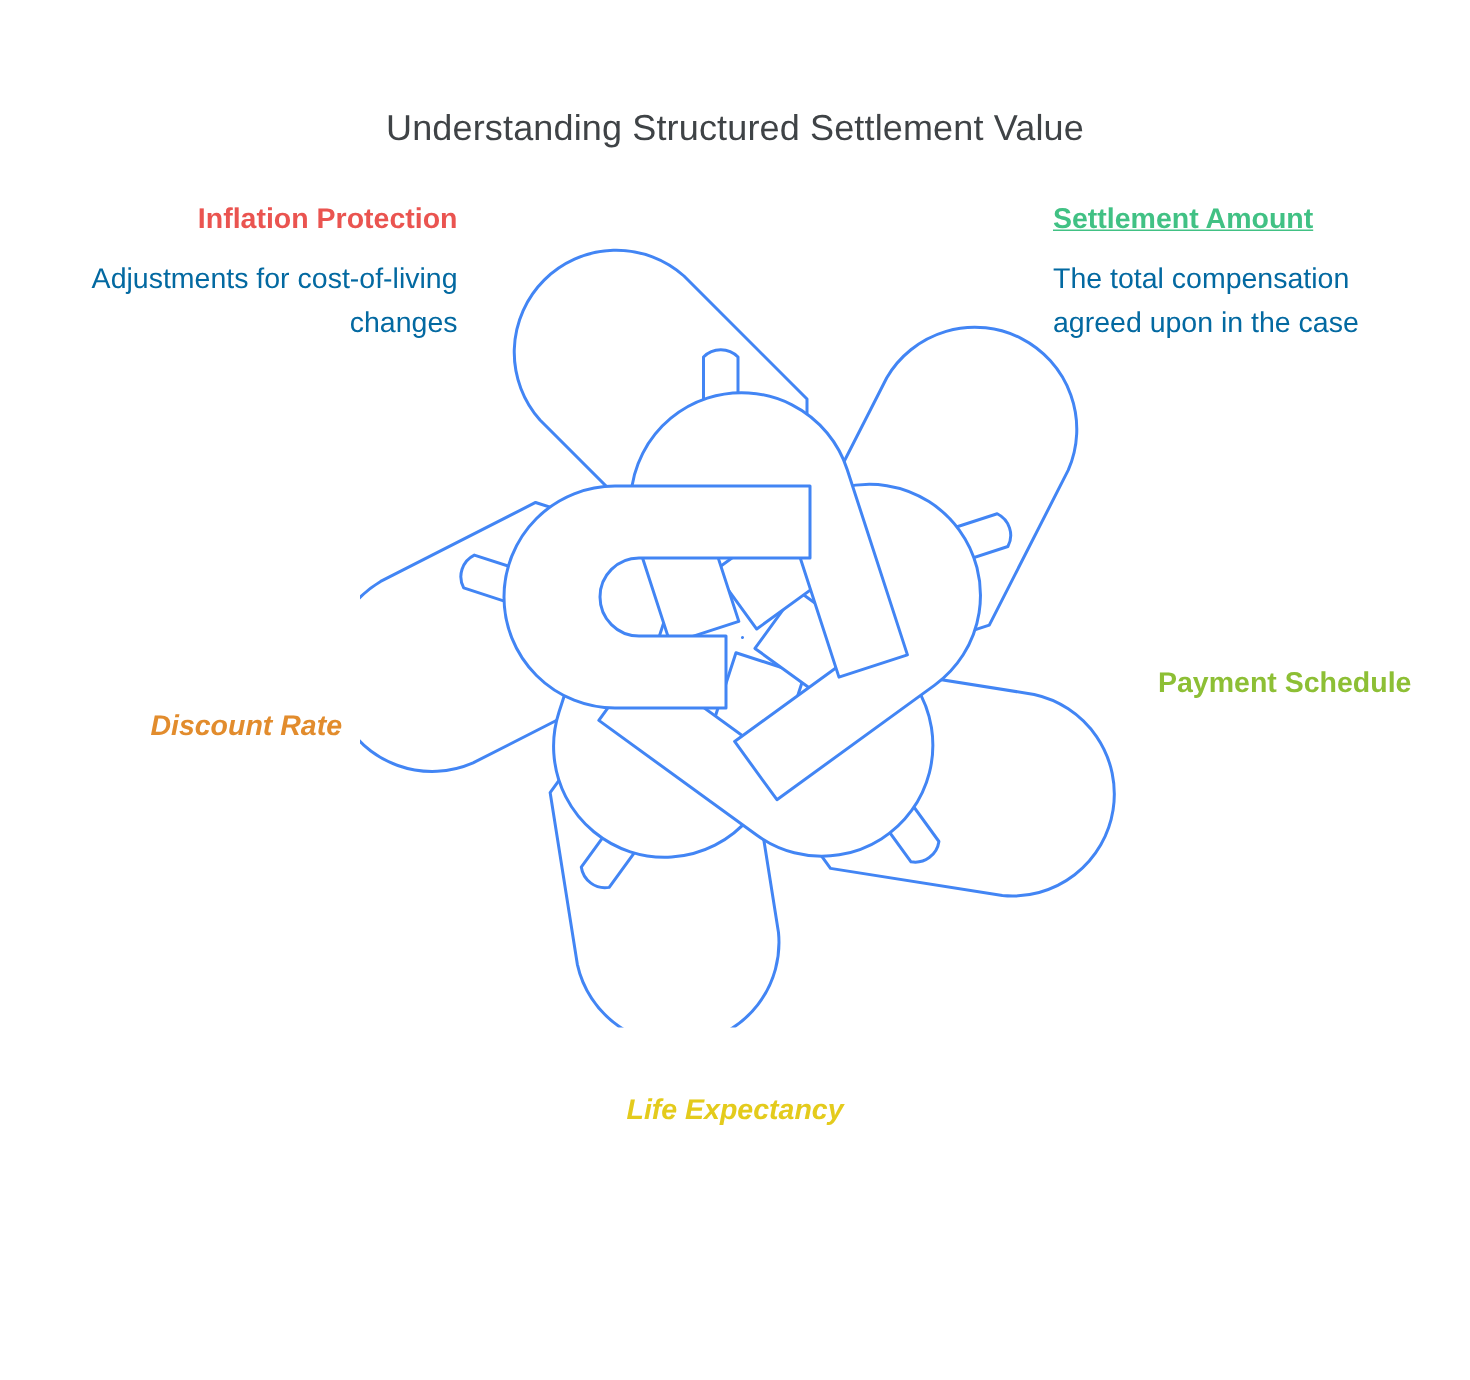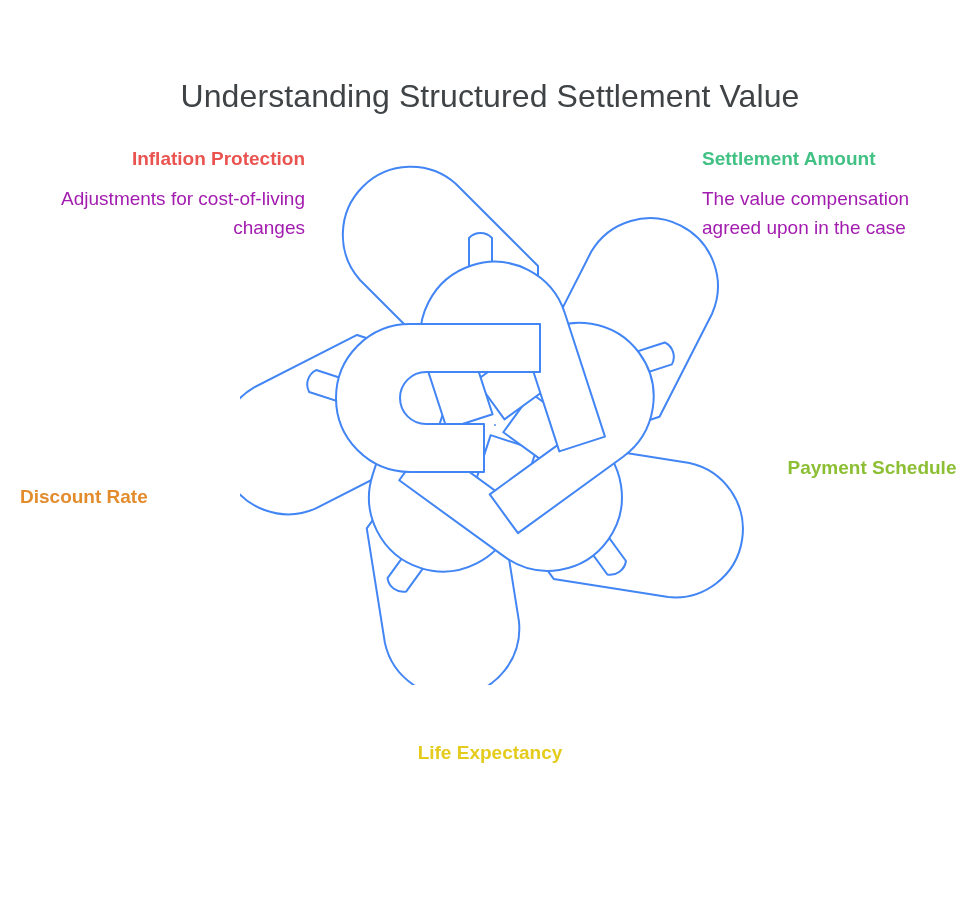--- a/index.html
+++ b/index.html
@@ -23,21 +23,21 @@
     height: 920px;
   }
 
   
   .page-title {
     position: absolute;
     left: 0;
     top: 55px;
     width: 980px;
     text-align: center;
-    font-size: 32px;
+    font-size: 24px;
     font-weight: 400;
     letter-spacing: 0.1px;
     color: #3f4346;
     line-height: 1.25;
   }
 
   
   .knot-wrap {
     position: absolute;
     left: 240px;
@@ -48,51 +48,53 @@
   .knot-wrap svg { display: block; width: 100%; height: 100%; }
 
   
   .callout {
     position: absolute;
   }
   .callout .c-title {
     font-size: 19px;
     font-weight: bold;
     line-height: 1.55;
-    margin: 16px 0 12px 0;
+    margin: 4px 0 12px 0;
   }
   .callout .c-desc {
     font-size: 19px;
     font-weight: 400;
     line-height: 1.52;
-    color: #a21caf;
+    color: #0369a1;
     margin: 0;
   }
 
   
   .callout-inflation {
     left: 60px; top: 128px; width: 245px;
     text-align: right;
   }
   .callout-settlement {
     left: 702px; top: 128px; width: 250px;
     text-align: left;
   }
   .callout-discount {
     left: 20px; top: 466px; width: 208px;
+    text-align: right;
+    font-style: italic;
   }
   .callout-payment {
     left: 772px; top: 437px; width: 200px;
-    text-align: center;
+    text-align: left;
   }
   .callout-life {
     left: 330px; top: 722px; width: 320px;
     text-align: center;
   }
-  .callout-life .c-title { margin-bottom: 14px; }
+  .callout-life .c-title { margin-bottom: 14px; font-style: italic; }
 </style>
 </head>
 <body style="background: rgb(255, 255, 255); color: rgb(60, 64, 67);">
 
 <div id="page">
 
   <h1 class="page-title">Understanding Structured Settlement Value</h1>
 
   <div class="knot-wrap">
     <svg viewBox="0 0 510 525" xmlns="http://www.w3.org/2000/svg">
@@ -275,22 +277,22 @@
       </g>
     </svg>
   </div>
 
   <div class="callout callout-inflation">
     <div class="c-title" style="color: rgb(234, 84, 80);">Inflation Protection</div>
     <div class="c-desc">Adjustments for cost-of-living changes</div>
   </div>
 
   <div class="callout callout-settlement">
-    <div class="c-title" style="color: rgb(65, 193, 132);">Settlement Amount</div>
-    <div class="c-desc">The value compensation agreed upon in the case</div>
+    <div class="c-title" style="color: rgb(65, 193, 132); text-decoration: underline;">Settlement Amount</div>
+    <div class="c-desc">The total compensation agreed upon in the case</div>
   </div>
 
   <div class="callout callout-discount">
     <div class="c-title" style="color: rgb(226, 140, 45);">Discount Rate</div>
   </div>
 
   <div class="callout callout-payment">
     <div class="c-title" style="color: rgb(141, 191, 53);">Payment Schedule</div>
   </div>
 

